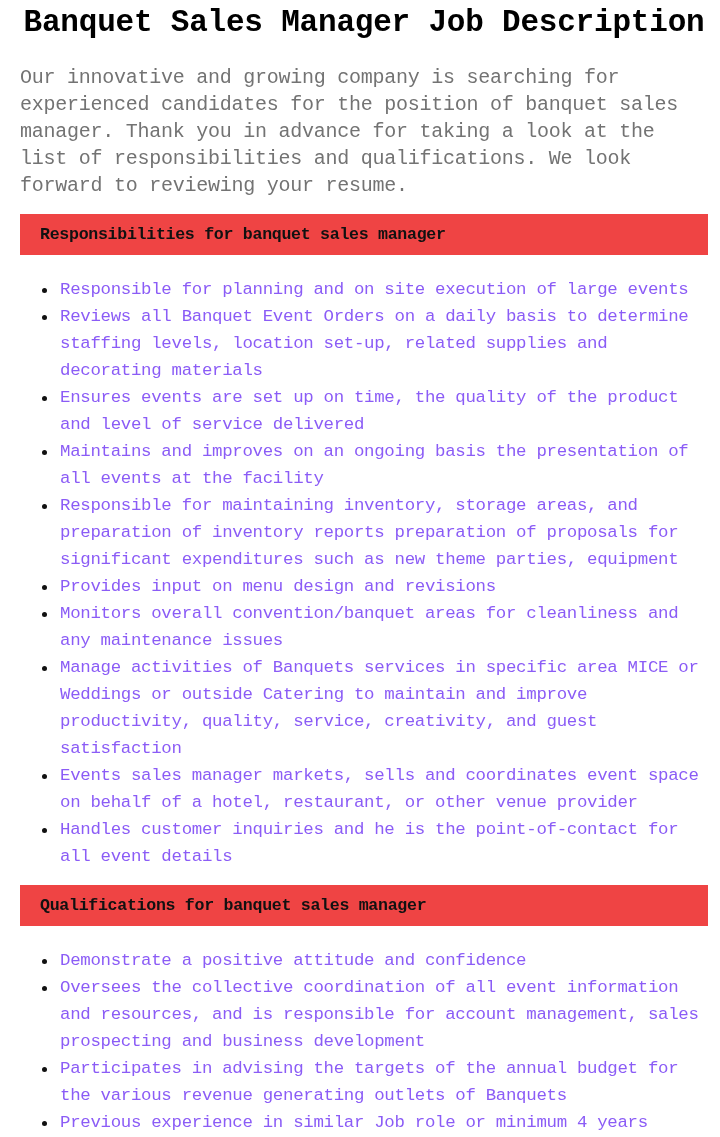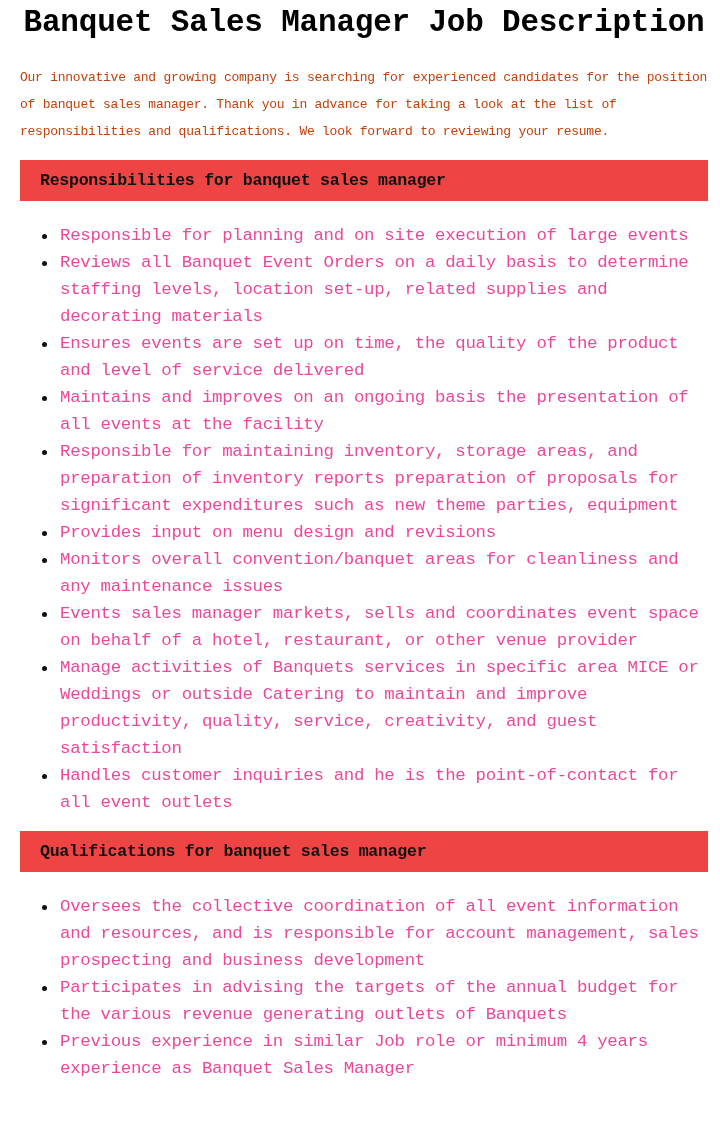--- a/index.html
+++ b/index.html
@@ -24,23 +24,23 @@
     height: 40px;
     line-height: 40px;
     text-align: center;
     font-size: 31px;
     font-weight: bold;
     color: #000000;
     letter-spacing: -0.2px;
   }
   .intro {
     margin: 21px 0 0 0;
-    font-size: 13px;
+    font-size: 20px;
     line-height: 27px;
-    color: #c2410c;
+    color: #737373;
     letter-spacing: -0.25px;
   }
   .section-header {
     margin-top: 15px;
     height: 41px;
     background: #ef4444;
     display: flex;
     align-items: center;
     padding-left: 20px;
     font-size: 16.6px;
@@ -51,21 +51,21 @@
   ul.items {
     list-style: none;
     margin: 21px 0 0 0;
     padding: 0;
   }
   ul.items li {
     position: relative;
     padding-left: 40px;
     font-size: 17.4px;
     line-height: 27px;
-    color: #ec4899;
+    color: #8b5cf6;
     letter-spacing: -0.3px;
   }
   ul.items li::before {
     content: "";
     position: absolute;
     left: 22px;
     top: 12px;
     width: 5px;
     height: 5px;
     border-radius: 50%;
@@ -83,24 +83,25 @@
 
   <div class="section-header">Responsibilities for banquet sales manager</div>
   <ul class="items">
     <li>Responsible for planning and on site execution of large events</li>
     <li>Reviews all Banquet Event Orders on a daily basis to determine staffing levels, location set-up, related supplies and decorating materials</li>
     <li>Ensures events are set up on time, the quality of the product and level of service delivered</li>
     <li>Maintains and improves on an ongoing basis the presentation of all events at the facility</li>
     <li>Responsible for maintaining inventory, storage areas, and preparation of inventory reports preparation of proposals for significant expenditures such as new theme parties, equipment</li>
     <li>Provides input on menu design and revisions</li>
     <li>Monitors overall convention/banquet areas for cleanliness and any maintenance issues</li>
+    <li>Manage activities of Banquets services in specific area MICE or Weddings or outside Catering to maintain and improve productivity, quality, service, creativity, and guest satisfaction</li>
     <li>Events sales manager markets, sells and coordinates event space on behalf of a hotel, restaurant, or other venue provider</li>
-    <li>Manage activities of Banquets services in specific area MICE or Weddings or outside Catering to maintain and improve productivity, quality, service, creativity, and guest satisfaction</li>
-    <li>Handles customer inquiries and he is the point-of-contact for all event outlets</li>
+    <li>Handles customer inquiries and he is the point-of-contact for all event details</li>
   </ul>
 
   <div class="section-header sec-qual">Qualifications for banquet sales manager</div>
   <ul class="items">
+    <li>Demonstrate a positive attitude and confidence</li>
     <li>Oversees the collective coordination of all event information and resources, and is responsible for account management, sales prospecting and business development</li>
     <li>Participates in advising the targets of the annual budget for the various revenue generating outlets of Banquets</li>
     <li>Previous experience in similar Job role or minimum 4 years experience as Banquet Sales Manager</li>
   </ul>
 </div>
 
 </body></html>

